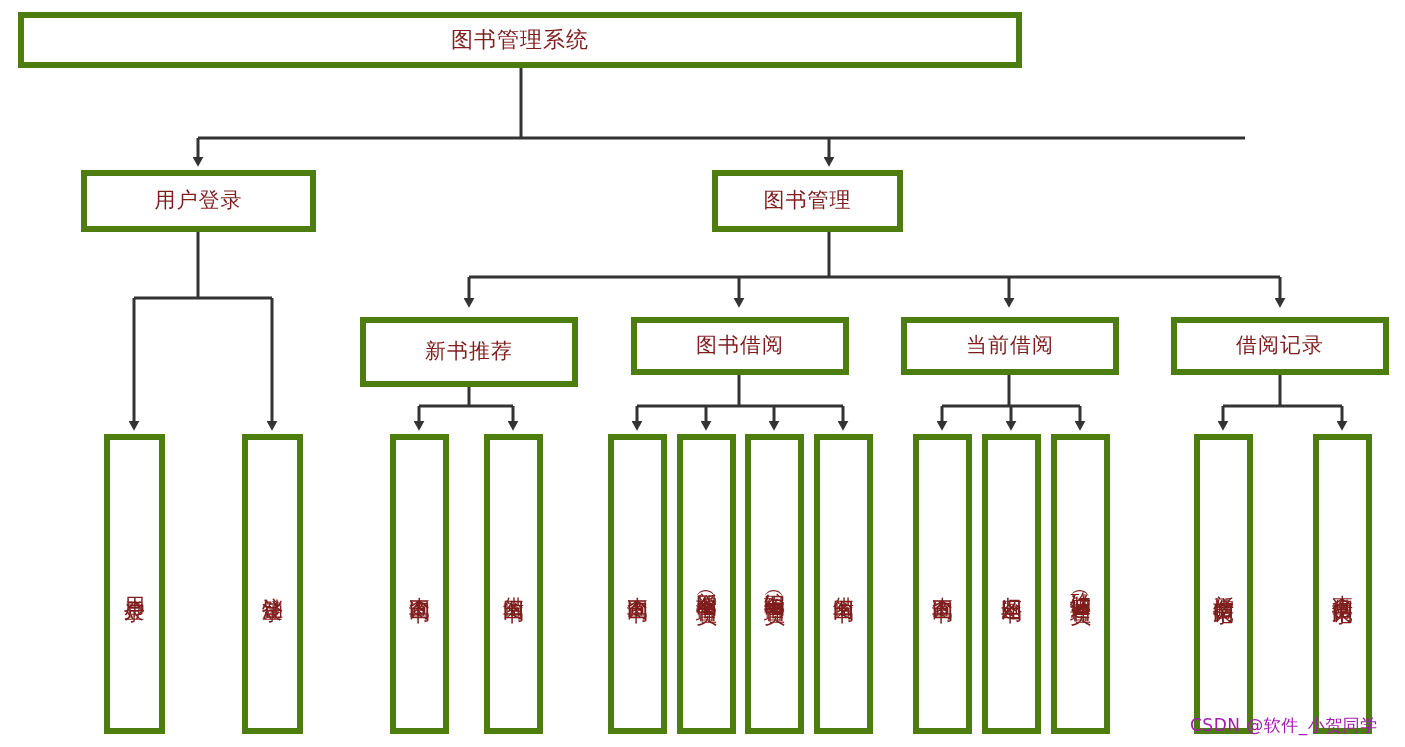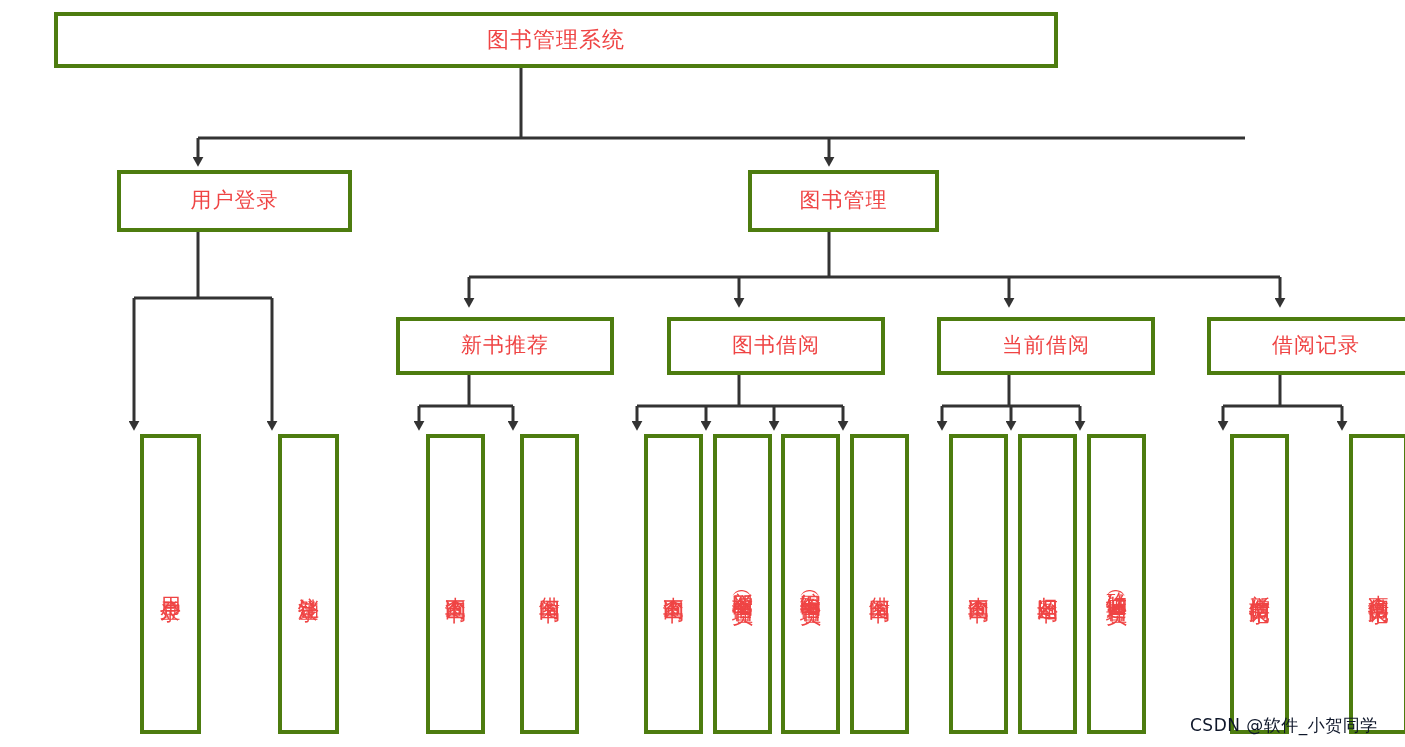--- a/index.html
+++ b/index.html
@@ -8,28 +8,27 @@
     background:#ffffff;
     font-family:"DejaVu Sans","Liberation Sans",sans-serif;
     overflow:hidden;
     position:relative;
   }
   #diagram{position:absolute;left:0;top:0;width:1405px;height:747px;}
 
   .node{
     position:absolute;
     box-sizing:border-box;
-    border:4px solid #4d7c0f;
+    border:6px solid #4d7c0f;
     background:#ffffff;
     display:flex;
     align-items:center;
     justify-content:center;
-    color:#ef4444;
+    color:#7f1d1d;
     z-index:3;
-    margin-left:36px;
   }
   .node.h{               
     font-size:21px;
     letter-spacing:1px;
     line-height:1.2;
   }
   .node.root{font-size:22px;}
   .node.v{               
     writing-mode:vertical-rl;
     text-orientation:upright;
@@ -45,21 +44,21 @@
     text-orientation:upright;
     line-height:1.05;
   }
 
   #links{position:absolute;left:0;top:0;width:1405px;height:747px;z-index:1;pointer-events:none;}
 
   #watermark{
     position:absolute;
     left:1190px;top:714px;
     font-size:17px;
-    color:#0f172a;
+    color:#a21caf;
     letter-spacing:0.5px;
     z-index:5;
     white-space:nowrap;
     font-family:"DejaVu Sans","Liberation Sans",sans-serif;
   }
 </style>
 </head>
 <body>
 
 <div id="diagram">
@@ -118,21 +117,21 @@
     <span>图书管理系统</span>
   </div>
 
   <div class="node h" style="left:81px;top:170px;width:235px;height:62px;">
     <span>用户登录</span>
   </div>
   <div class="node h" style="left:712px;top:170px;width:191px;height:62px;">
     <span>图书管理</span>
   </div>
 
-  <div class="node h" style="left:360px;top:317px;width:218px;height:58px;">
+  <div class="node h" style="left:360px;top:317px;width:218px;height:70px;">
     <span>新书推荐</span>
   </div>
   <div class="node h" style="left:631px;top:317px;width:218px;height:58px;align-items:center;">
     <span>图书借阅</span>
   </div>
   <div class="node h" style="left:901px;top:317px;width:218px;height:58px;">
     <span>当前借阅</span>
   </div>
   <div class="node h" style="left:1171px;top:317px;width:218px;height:58px;">
     <span>借阅记录</span>

